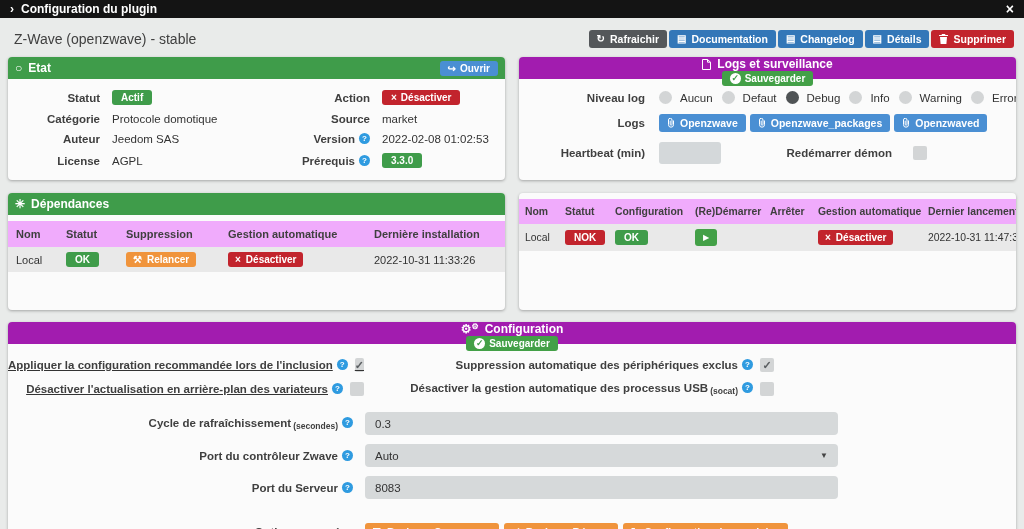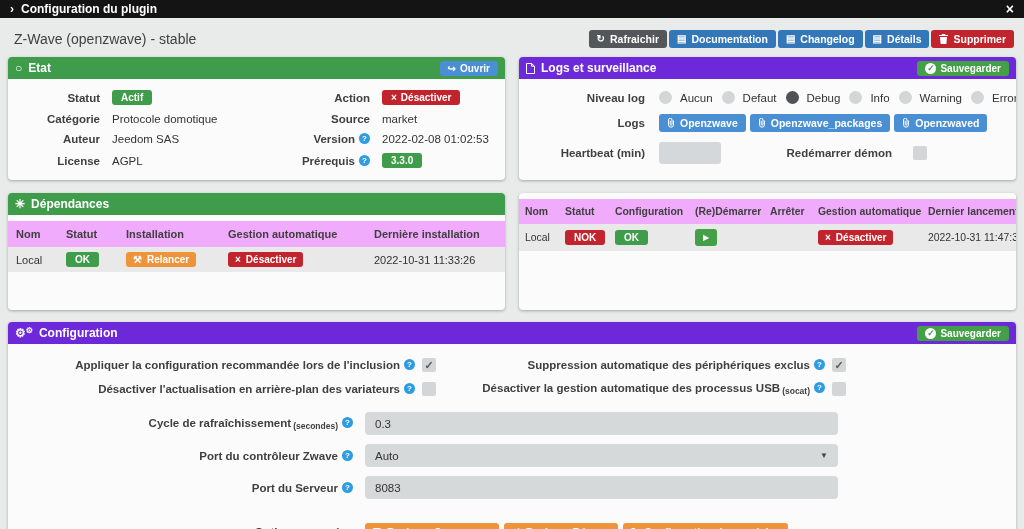--- a/index.html
+++ b/index.html
@@ -24,21 +24,21 @@
   .btn.redbtn { background:#c0392b; background:#c2242d; }
 
   
   .cols { display:flex; gap:14px; padding:0 8px; }
   .cols > section { flex:1; }
   .panel { background:#fbfbfb; border-radius:4px; box-shadow:0 1px 3px rgba(0,0,0,.3); overflow:hidden; }
   .ph { height:22px; display:flex; align-items:center; justify-content:space-between; padding:0 7px; color:#fff; }
   .ph-title { display:flex; align-items:center; gap:6px; font-weight:bold; font-size:12px; }
   .ph-title .ic { font-size:12px; line-height:1; display:inline-flex; }
   .ph.green { background:#3f9c4a; }
-  .ph.blue  { background:#6d28d9; }
+  .ph.blue  { background:#a21caf;flex-direction:column; }
   .ph.red   { background:#b5121b; }
   .pill { border:none; color:#fff; font-family:"Liberation Sans",sans-serif; font-weight:bold; font-size:10px;
           padding:2px 8px; border-radius:3px; display:inline-flex; align-items:center; gap:4px; cursor:pointer; }
   .pill.blue { background:#4a8fd3; }
   .pill.green { background:#43a047; }
   .circle-check { width:11px; height:11px; border-radius:50%; background:#fff; color:#3f9c4a;
                   font-size:9px; line-height:11px; text-align:center; font-weight:bold; display:inline-block; }
 
   
   .etat-grid { display:grid; grid-template-columns:92px 158px 88px 1fr; column-gap:12px; row-gap:8px;
@@ -76,21 +76,21 @@
   .sq-btn { border:none; background:#43a047; color:#fff; width:22px; height:17px; border-radius:3px;
             font-size:8px; line-height:1; cursor:pointer; }
   .btn.orange { background:#f0943c; }
   .btn.small { font-size:10px; padding:2px 7px; }
 
   
   .cfgwrap { padding:0 8px; margin-top:12px; }
   .cfg-body { padding:14px 0 15px; }
   .cfg-row { display:flex; align-items:center; margin-bottom:10px; }
   .cfg-cell { display:flex; align-items:center; justify-content:flex-end; gap:7px; }
-  .cfg-cell.c1 { width:428px; }
+  .cfg-cell.c1 { width:356px;text-decoration:underline; }
   .cfg-cell.c2 { width:410px; }
   .suffix { font-size:8.5px; font-weight:bold; color:#3f3f3f; margin-left:2px; vertical-align:-2px; }
   .field-row { display:flex; align-items:center; margin-top:9px; }
   .field-lbl { width:345px; flex:none; text-align:right; font-weight:bold; color:#3f3f3f; }
   .field-ctl { margin-left:12px; width:473px; }
   .txt { background:#d6d9da; border:none; border-radius:4px; height:23px; width:100%; padding:0 10px;
          font-family:"Liberation Sans",sans-serif; font-size:11.5px; color:#333; }
   .select { display:flex; align-items:center; justify-content:space-between; cursor:pointer; }
   .select .caret { font-size:8px; color:#444; }
   .opt-row { margin-top:24px; }
@@ -279,21 +279,21 @@
               <col style="width:50px">
               <col style="width:60px">
               <col style="width:102px">
               <col style="width:146px">
               <col>
             </colgroup>
           <tbody>
               <tr>
             <th>Nom</th>
             <th>Statut</th>
-            <th>Installation</th>
+            <th>Suppression</th>
             <th>Gestion automatique</th>
             <th>Dernière installation</th>
           </tr>
           <tr>
             <td>Local</td>
             <td><span class="badge green">OK</span></td>
             <td><button class="btn orange small">
                     <span class="ic">⚒</span>
                     <span>Relancer</span>
                   </button></td>

